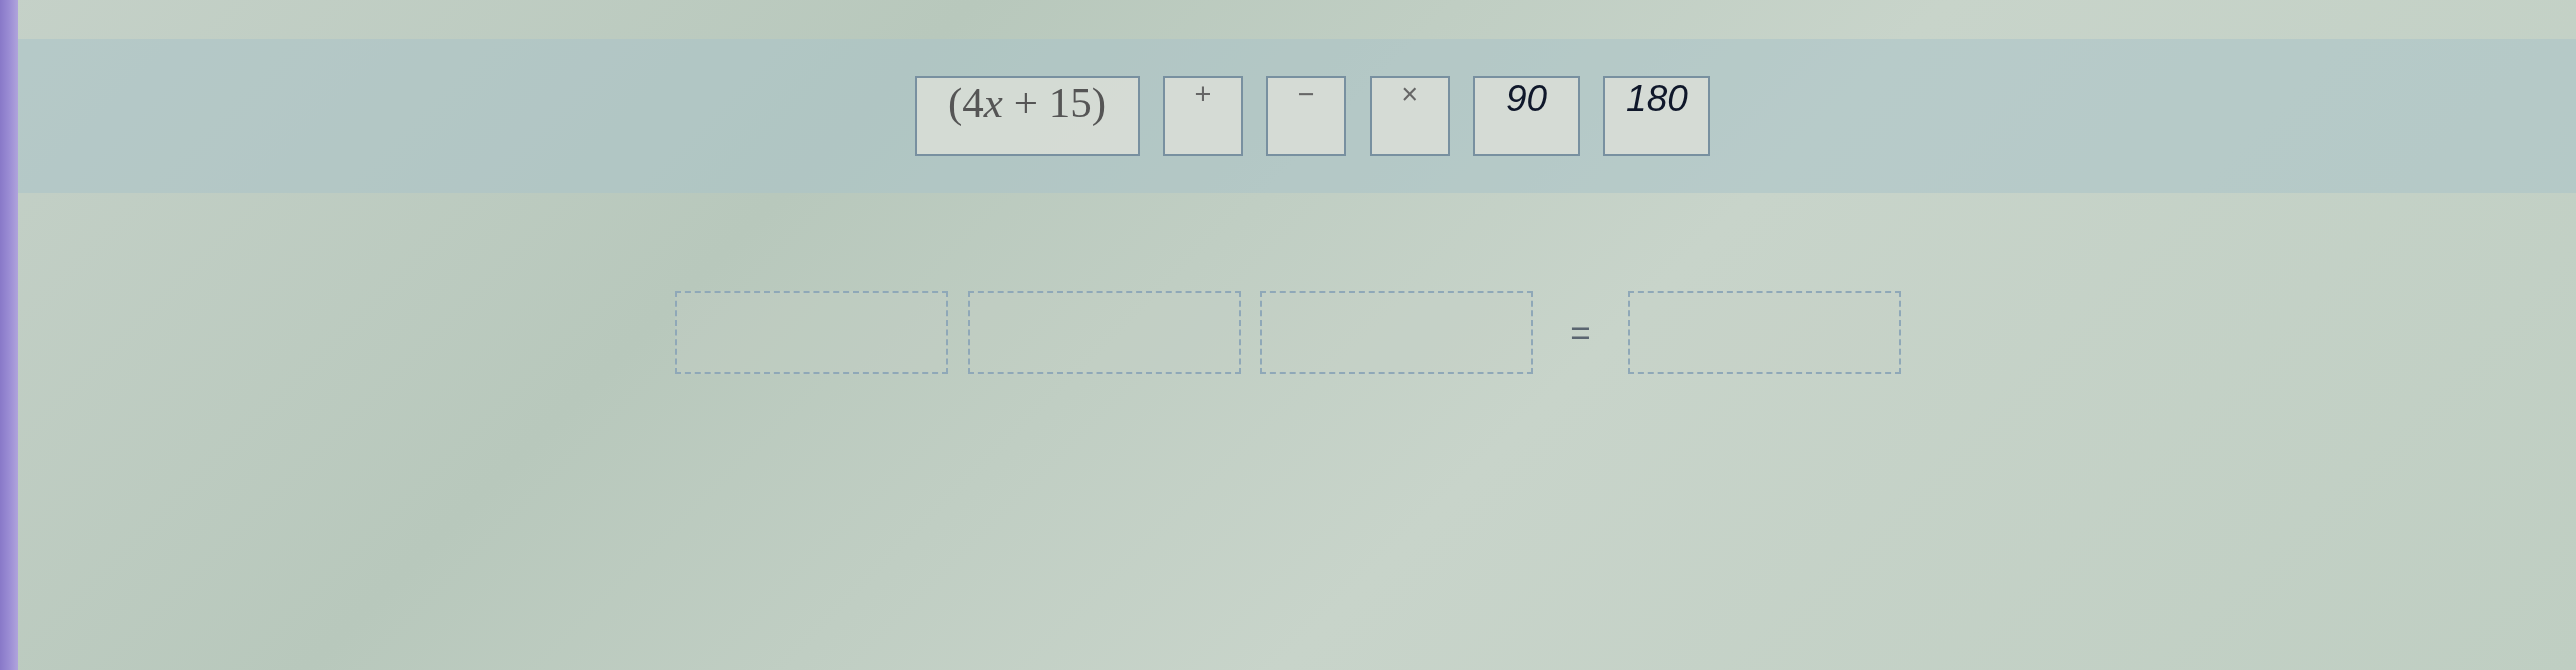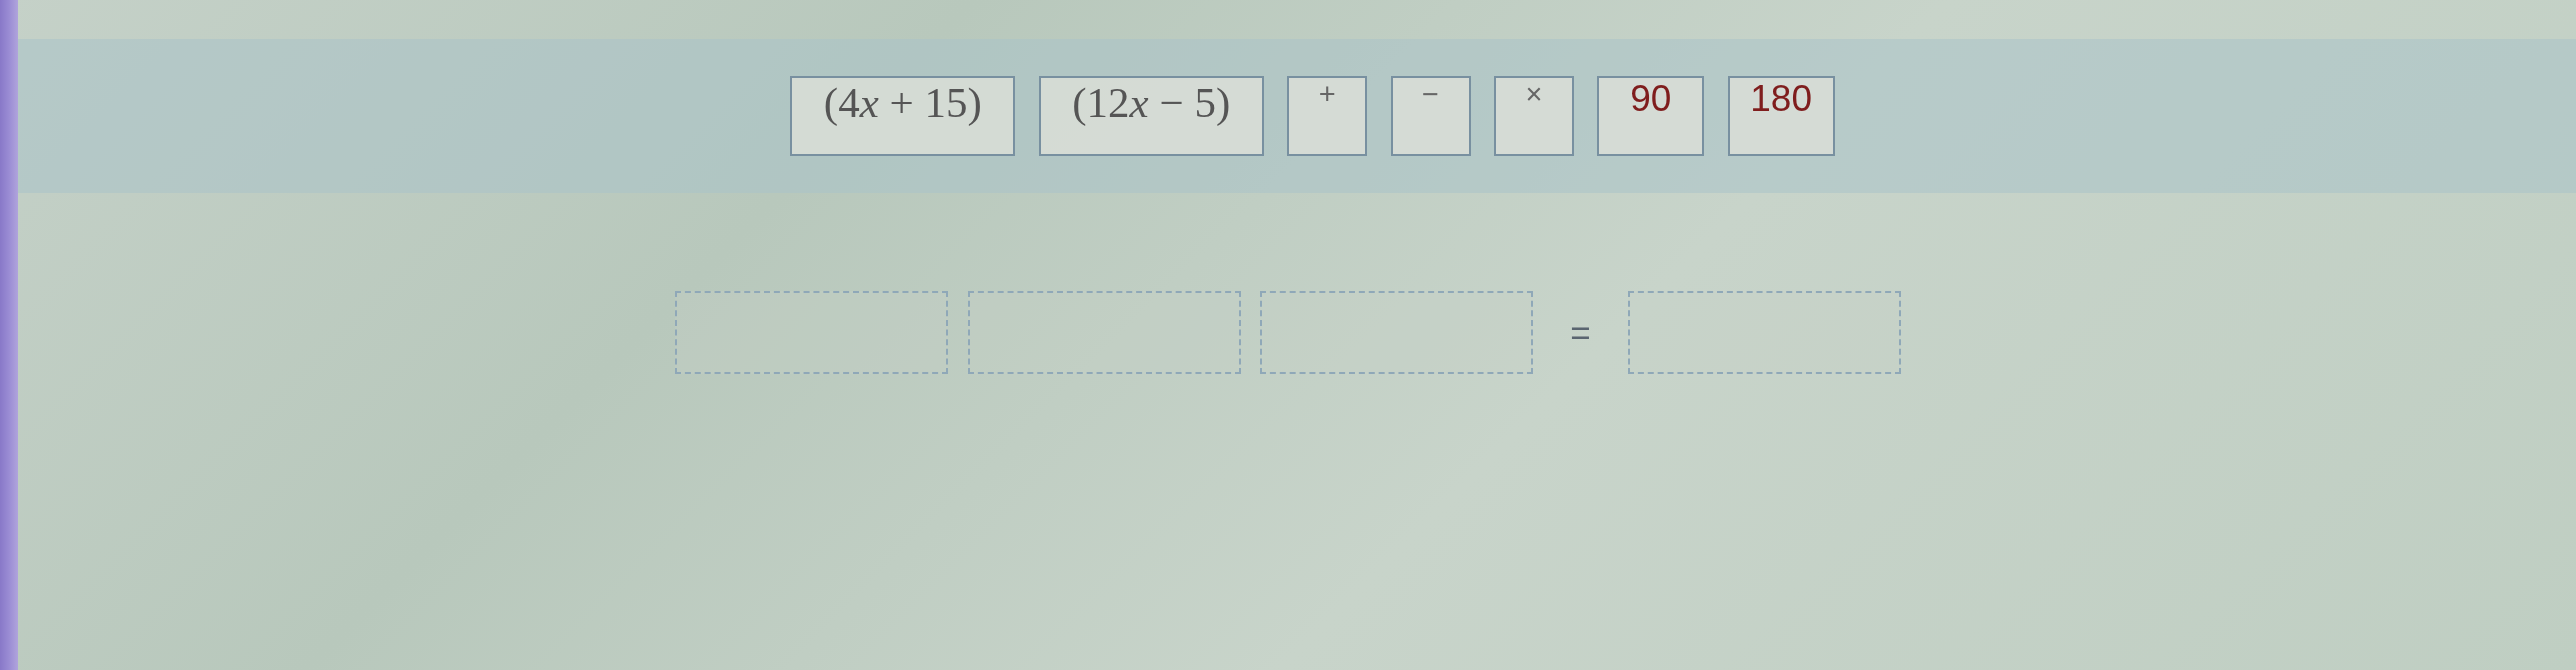--- a/index.html
+++ b/index.html
@@ -66,21 +66,22 @@
     .tile.operator-tile {
       min-width: 80px;
       font-size: 29px;
       color: #666;
       font-family: Arial, sans-serif;
     }
     .tile.number {
       min-width: 107px;
       font-size: 37px;
       font-family: Arial, sans-serif;
-      color: #7f1d1d;
+      color: #0f172a;
+      font-style: italic;
     }
     .tile .math-x {
       font-style: italic;
     }
     .dropzone-row {
       display: flex;
       align-items: center;
       justify-content: center;
       gap: 19.5px;
       margin-top: 98px;
@@ -103,23 +104,20 @@
 <body>
 
 <div class="left-border"></div>
 
 <div class="content">
 
   <div class="tiles-row">
     <div class="tile expression">
       <span>(4<span class="math-x">x</span> + 15)</span>
     </div>
-    <div class="tile expression">
-      <span>(12<span class="math-x">x</span> − 5)</span>
-    </div>
     <div class="tile operator-tile">
       <span>+</span>
     </div>
     <div class="tile operator-tile">
       <span>−</span>
     </div>
     <div class="tile operator-tile">
       <span>×</span>
     </div>
     <div class="tile number">

